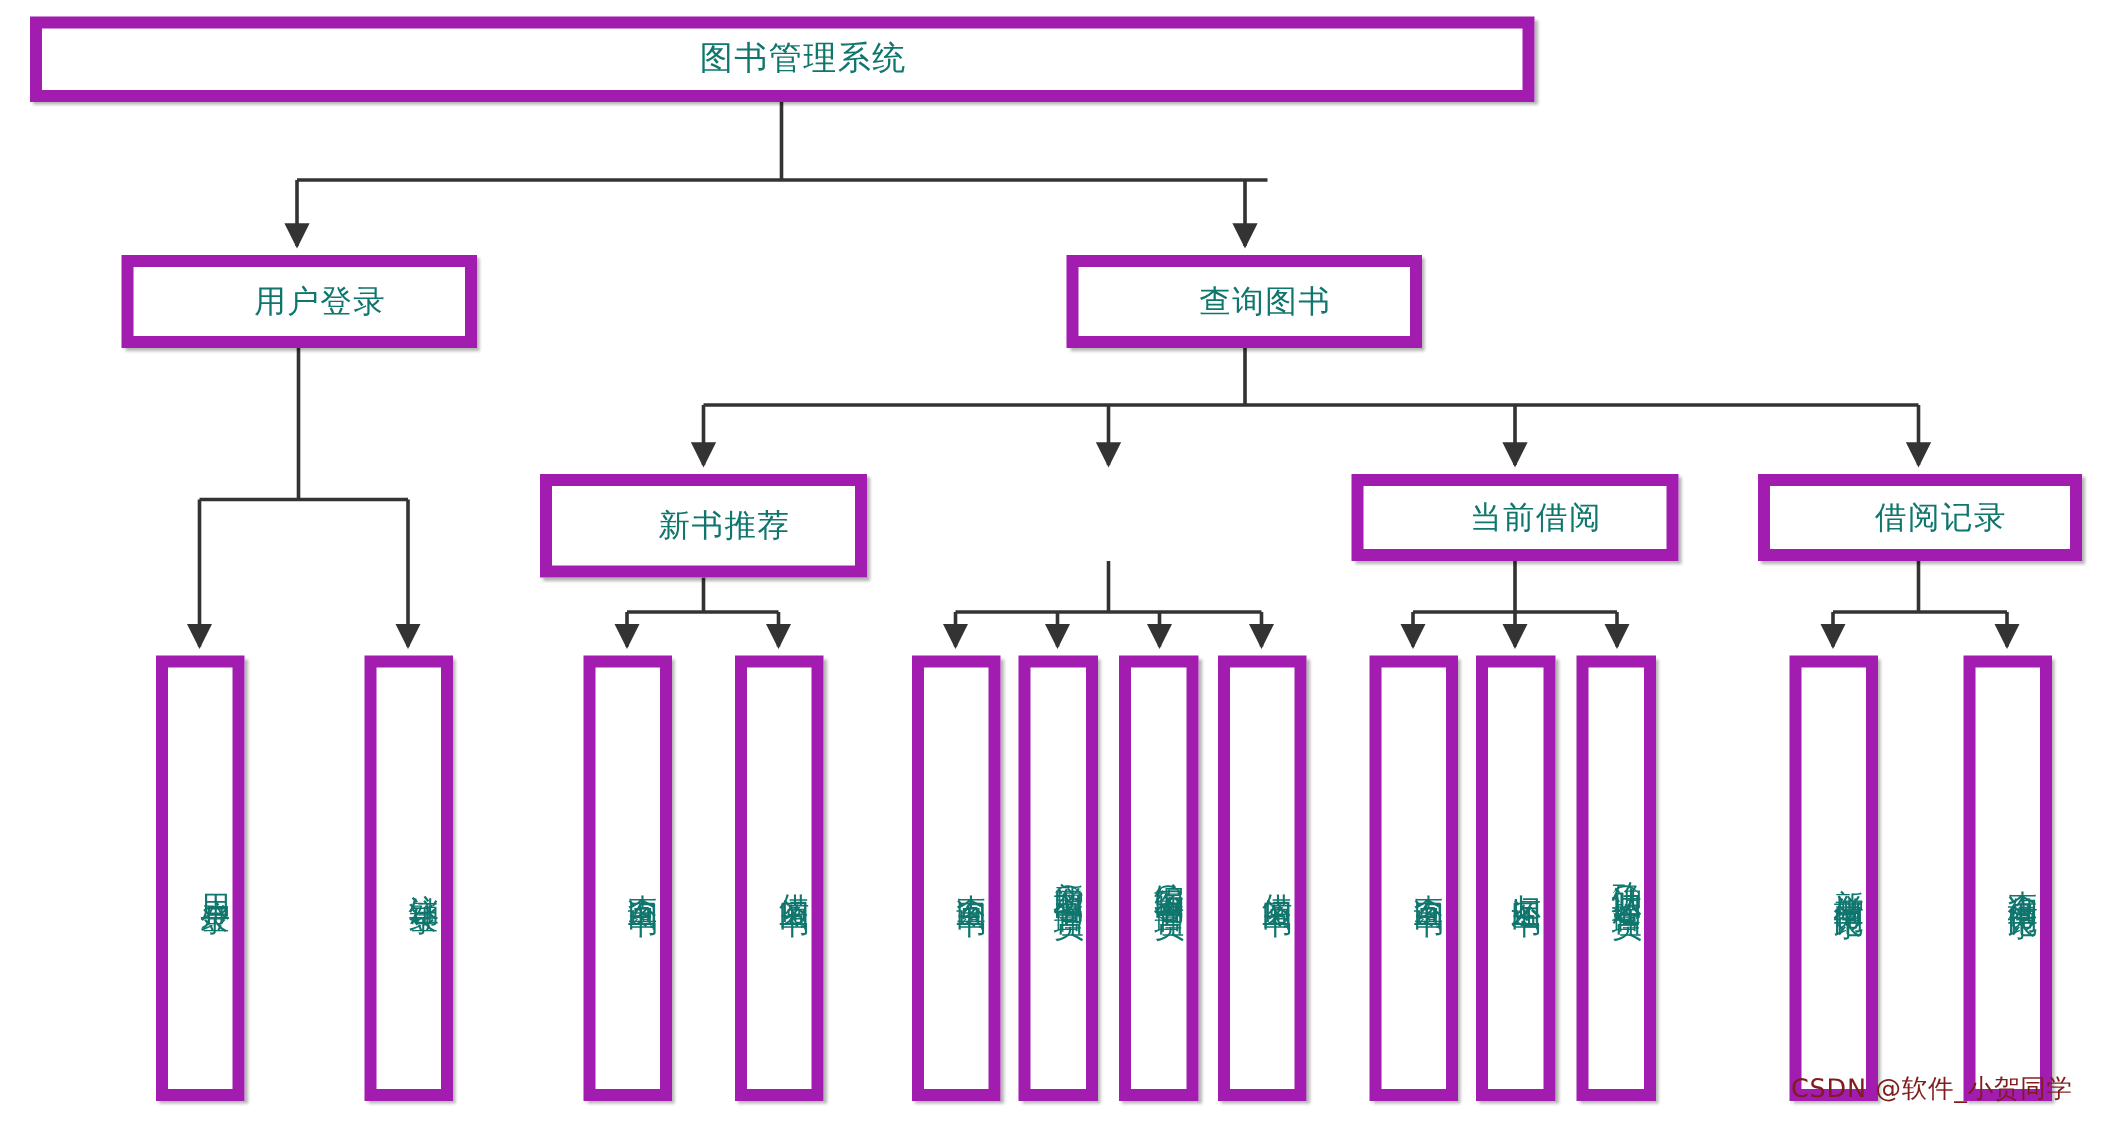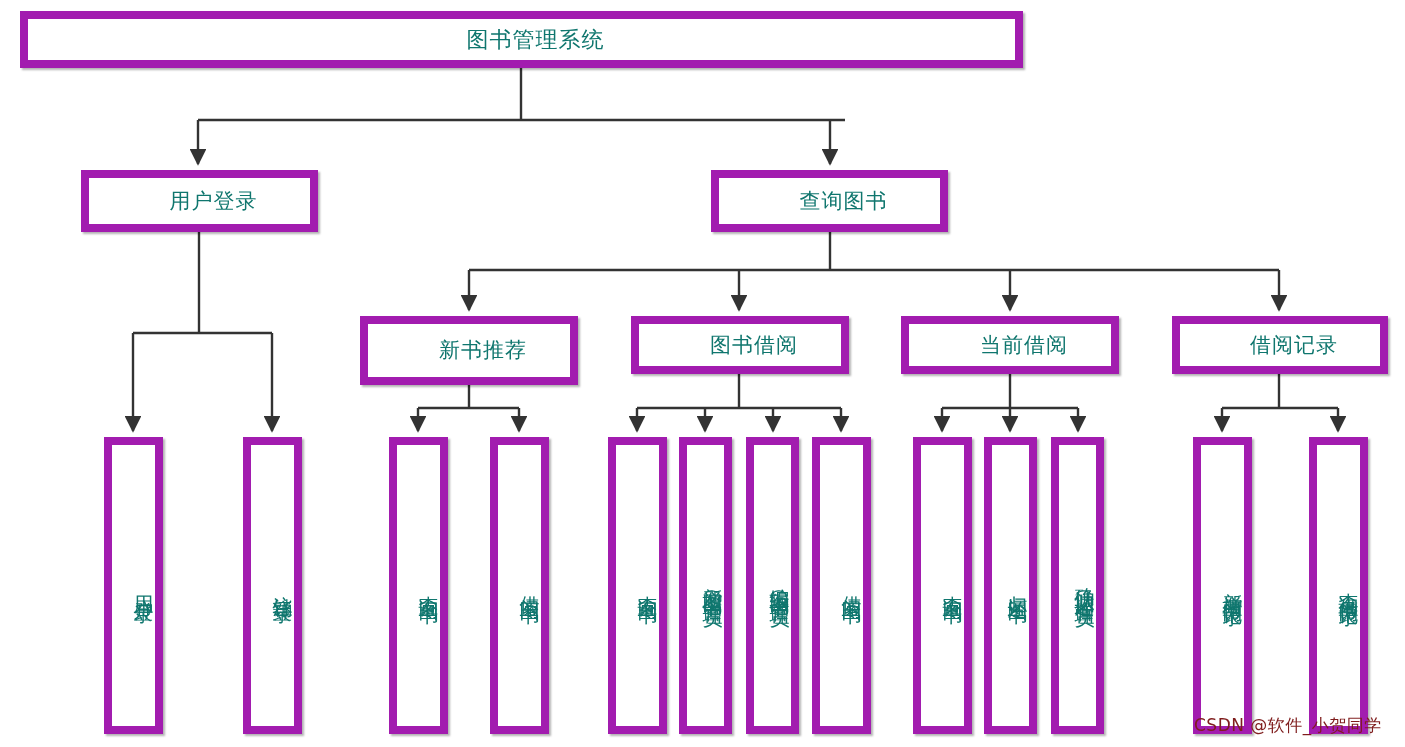--- a/index.html
+++ b/index.html
@@ -136,23 +136,20 @@
   <div class="node node-h" style="left:81px; top:170px; width:237px; height:62px;">
     <span>用户登录</span>
   </div>
   <div class="node node-h" style="left:711px; top:170px; width:237px; height:62px;">
     <span>查询图书</span>
   </div>
 
   <div class="node node-h" style="left:360px; top:316px; width:218px; height:69px;">
     <span>新书推荐</span>
   </div>
-  <div class="node node-h" style="left:631px; top:316px; width:218px; height:58px;">
-    <span>图书借阅</span>
-  </div>
   <div class="node node-h" style="left:1172px; top:316px; width:216px; height:58px;">
     <span>借阅记录</span>
   </div>
   <div class="node node-h" style="left:901px; top:316px; width:218px; height:58px;">
     <span>当前借阅</span>
   </div>
 
   <div class="node node-v" style="left:104px; top:437px; width:59px; height:297px;">
     <span class="label-v">用户登录</span>
   </div>

